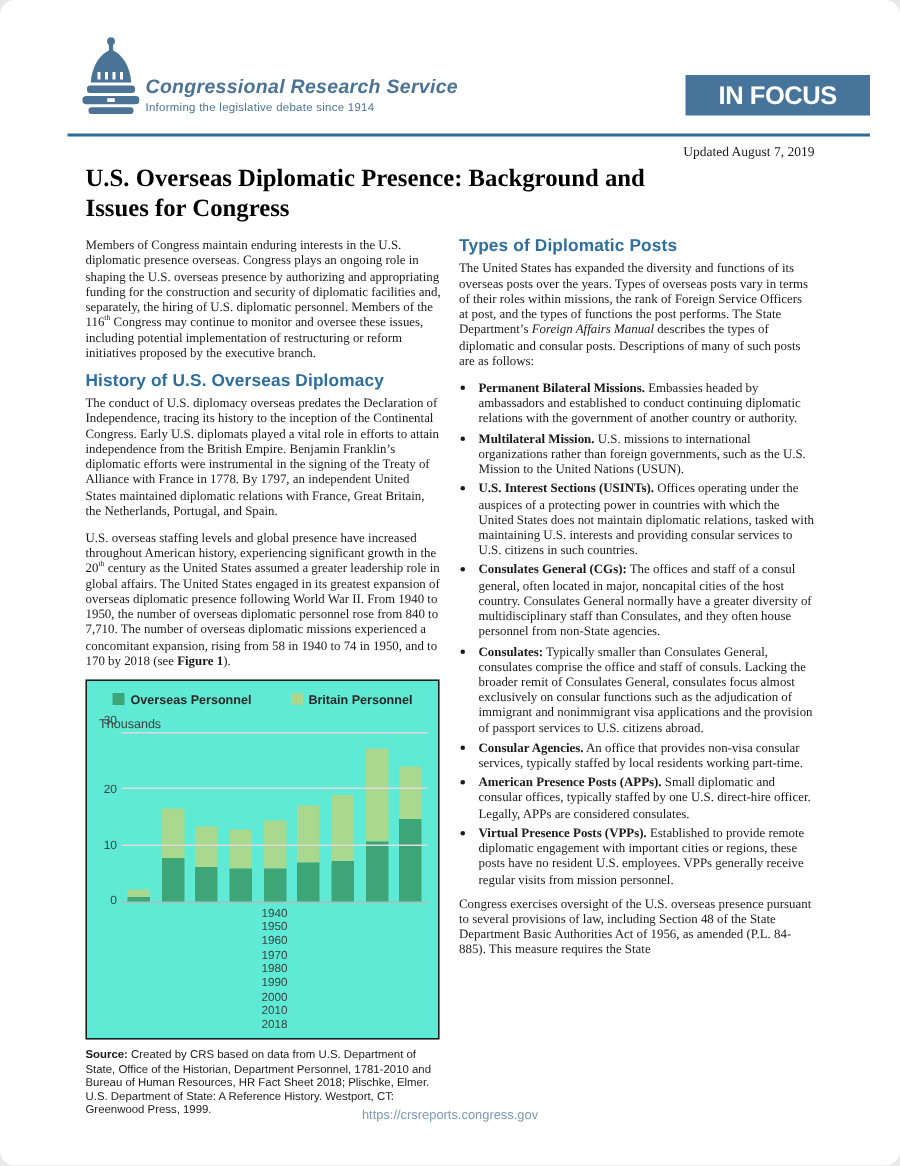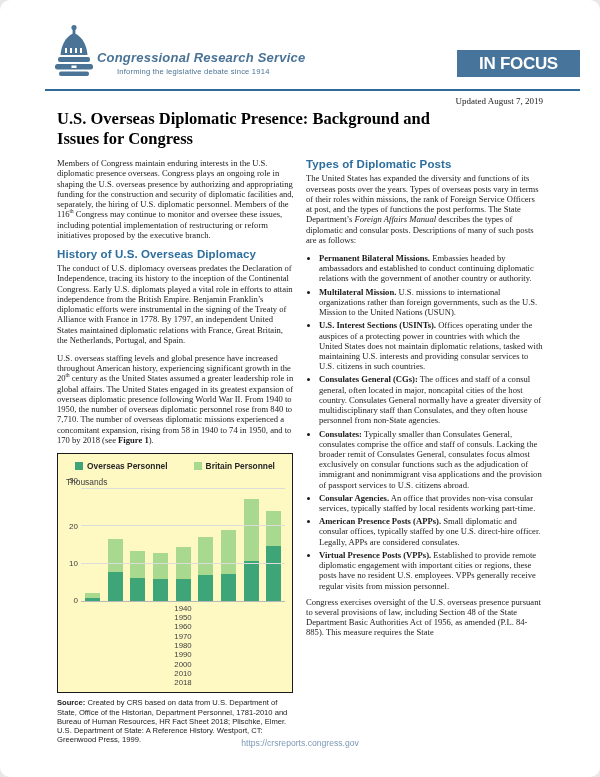--- a/index.html
+++ b/index.html
@@ -5,21 +5,21 @@
   html,body{margin:0;padding:0;background:#e8e8e8;}
   .page{
     position:relative;width:600px;height:777px;margin:0 auto;
     background:#ffffff;overflow:hidden;
     font-family:"Liberation Serif", serif;color:#1a1a1a;border-radius:10px;
   }
   
   .logo-svg{position:absolute;left:53px;top:24px;}
   .logo-text{position:absolute;left:97px;top:50px;color:#4a7396;}
   .org-name{font-family:"Liberation Sans",sans-serif;font-weight:bold;font-style:italic;font-size:13px;letter-spacing:.2px;}
-  .tagline{font-family:"Liberation Sans",sans-serif;font-size:7.6px;margin-top:2px;letter-spacing:.2px;margin-left:20px;}
+  .tagline{font-family:"Liberation Sans",sans-serif;font-size:7.6px;margin-top:2px;letter-spacing:.2px;}
   .badge{
     position:absolute;left:457px;top:50px;width:123px;height:27px;
     background:#47749b;color:#ffffff;display:flex;align-items:center;justify-content:center;
     font-family:"Liberation Sans",sans-serif;font-weight:bold;font-size:17px;letter-spacing:-.3px;
   }
   .rule{position:absolute;left:45px;top:89px;width:535px;height:2px;background:#2e6b99;}
   
   .content{position:absolute;left:57px;top:96px;width:486px;}
   .updated{text-align:right;font-size:9px;}
   .doc-title{font-size:16.5px;font-weight:bold;line-height:1.22;max-width:410px;margin-top:3px;color:#000;}
@@ -36,21 +36,21 @@
   
   ul.bullets{margin:0 0 6px 0;padding-left:13px;}
   ul.bullets li{margin:0 0 3px 0;}
   
   .fig-caption{
     font-family:"Liberation Sans",sans-serif;font-weight:bold;font-size:8.8px;
     line-height:1.25;color:#000;margin:2px 0 4px 0;
   }
   .chart-box{
     width:236px;border:1.5px solid #1a1a1a;box-sizing:border-box;
-    padding:7px 7px 5px 7px;background:#fef9c3;
+    padding:7px 7px 5px 7px;background:#5eead4;
   }
   .legend{display:flex;justify-content:center;gap:26px;font-family:"Liberation Sans",sans-serif;font-size:8.4px;font-weight:bold;color:#262626;}
   .legend-item{display:flex;align-items:center;gap:4px;}
   .swatch{width:8px;height:8px;display:inline-block;}
   .unit-label{font-family:"Liberation Sans",sans-serif;font-size:8.4px;color:#404040;margin:6px 0 2px 1px;}
   .plot-row{display:flex;}
   .yaxis{width:16px;position:relative;height:112px;font-family:"Liberation Sans",sans-serif;font-size:8px;color:#404040;}
   .yaxis span{position:absolute;right:3px;transform:translateY(50%);}
   .plot{flex:1;position:relative;height:112px;border-bottom:1px solid #b8b8b8;}
   .gridline{position:absolute;left:0;right:0;height:1px;background:#dcdcdc;}

